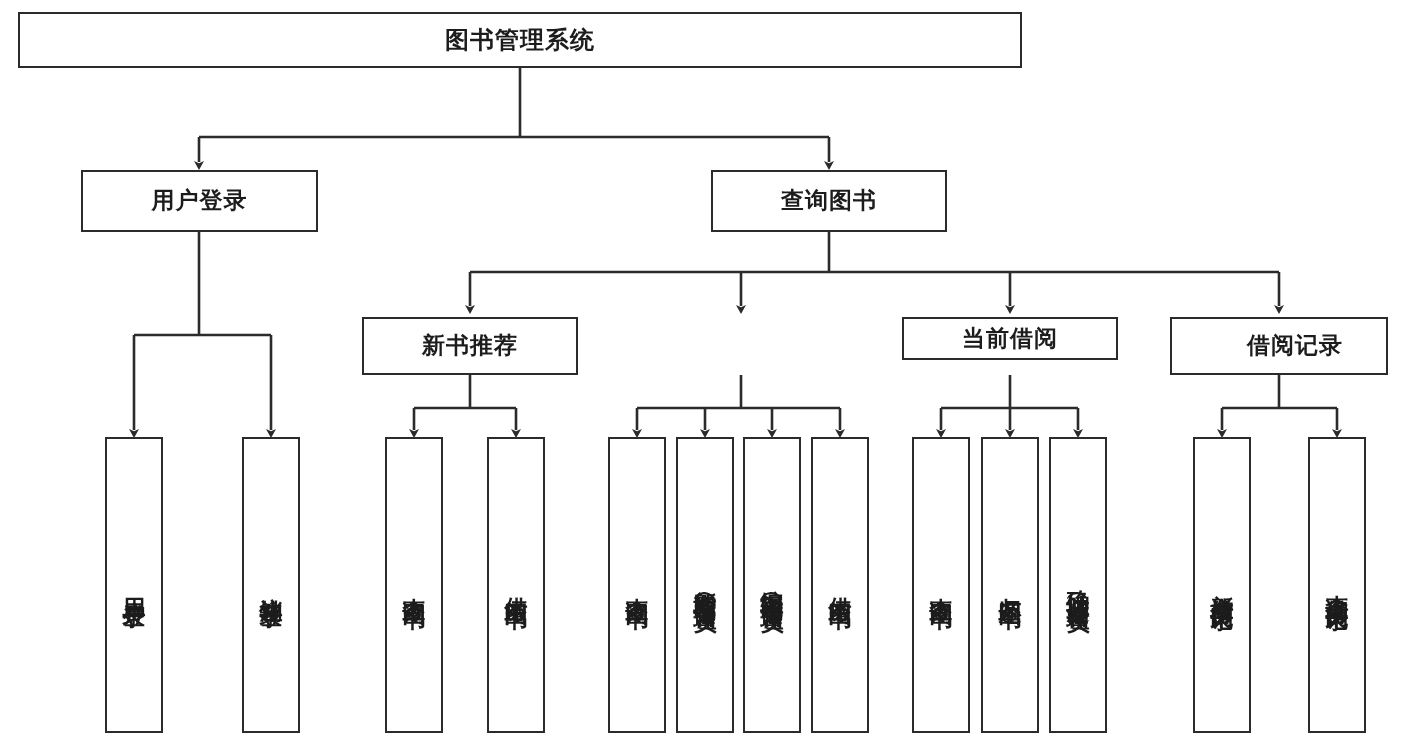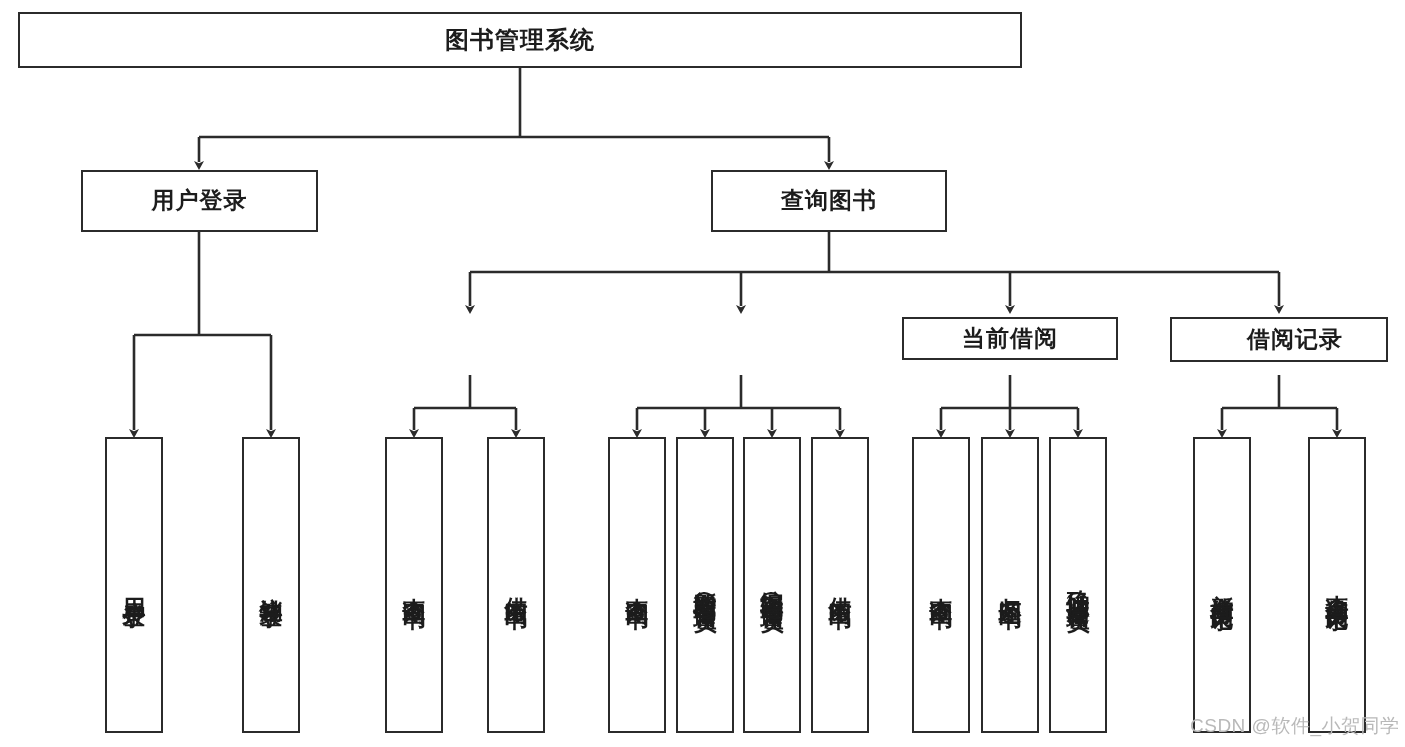--- a/index.html
+++ b/index.html
@@ -119,22 +119,23 @@
       <path d="M1222,408 L1222,430" marker-end="url(#arrow)"></path>
       <path d="M1337,408 L1337,430" marker-end="url(#arrow)"></path>
     </g>
   </svg>
 
   <div class="node h root" style="left:18px; top:12px; width:1004px; height:56px;">图书管理系统</div>
 
   <div class="node h" style="left:81px; top:170px; width:237px; height:62px;">用户登录</div>
   <div class="node h" style="left:711px; top:170px; width:236px; height:62px;">查询图书</div>
 
+  <div class="node h" style="left:362px; top:317px; width:216px; height:58px;">新书推荐</div>
   <div class="node h" style="left:902px; top:317px; width:216px; height:43px;">当前借阅</div>
-  <div class="node h" style="left:1170px; top:317px; width:218px; height:45px;padding-left:32px;">借阅记录</div>
+  <div class="node h" style="left:1170px; top:317px; width:218px; height:58px;padding-left:32px;">借阅记录</div>
 
   <div class="node v" style="left:105px; top:437px; width:58px; height:296px;">
     <span class="vtext">用户登录</span>
   </div>
   <div class="node v" style="left:242px; top:437px; width:58px; height:296px;">
     <span class="vtext">注销登录</span>
   </div>
 
   <div class="node v" style="left:385px; top:437px; width:58px; height:296px;">
     <span class="vtext">查询图书</span>
@@ -166,15 +167,14 @@
     <span class="vtext">确认归还（管理员）</span>
   </div>
 
   <div class="node v" style="left:1193px; top:437px; width:58px; height:296px;">
     <span class="vtext">新增借阅记录</span>
   </div>
   <div class="node v" style="left:1308px; top:437px; width:58px; height:296px;">
     <span class="vtext">查询借阅记录</span>
   </div>
 
-  <div class="watermark" style="left:1190px; top:713px;">CSDN @软件_小贺同学</div>
 
 </div>
 
 </body></html>

